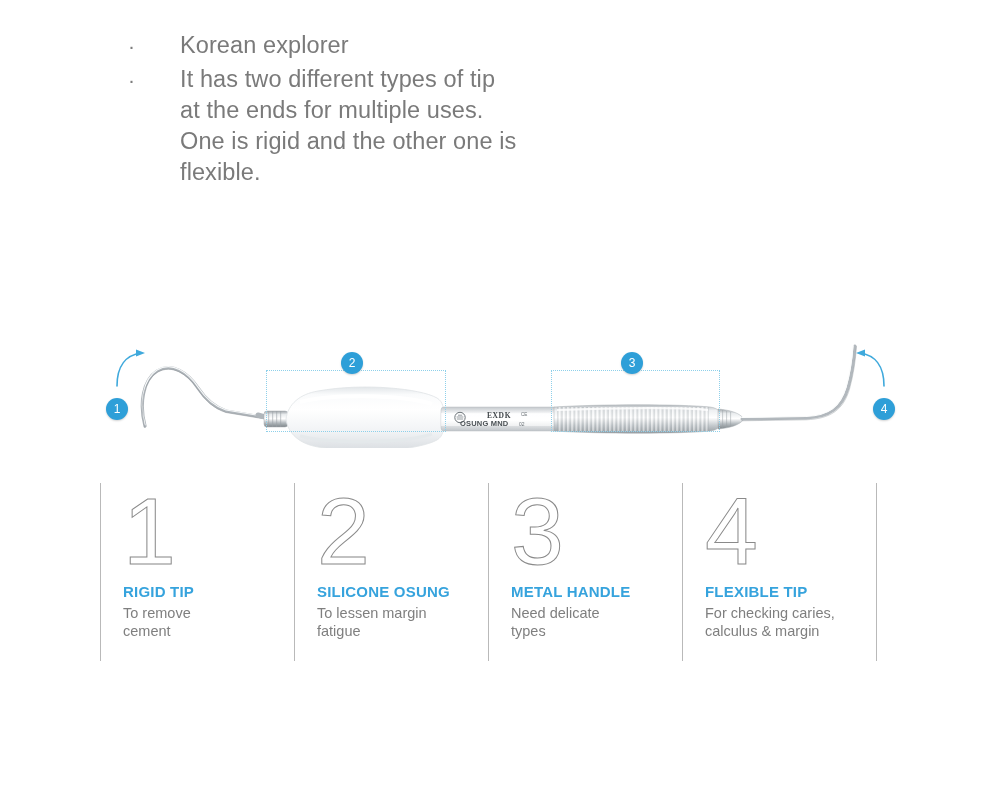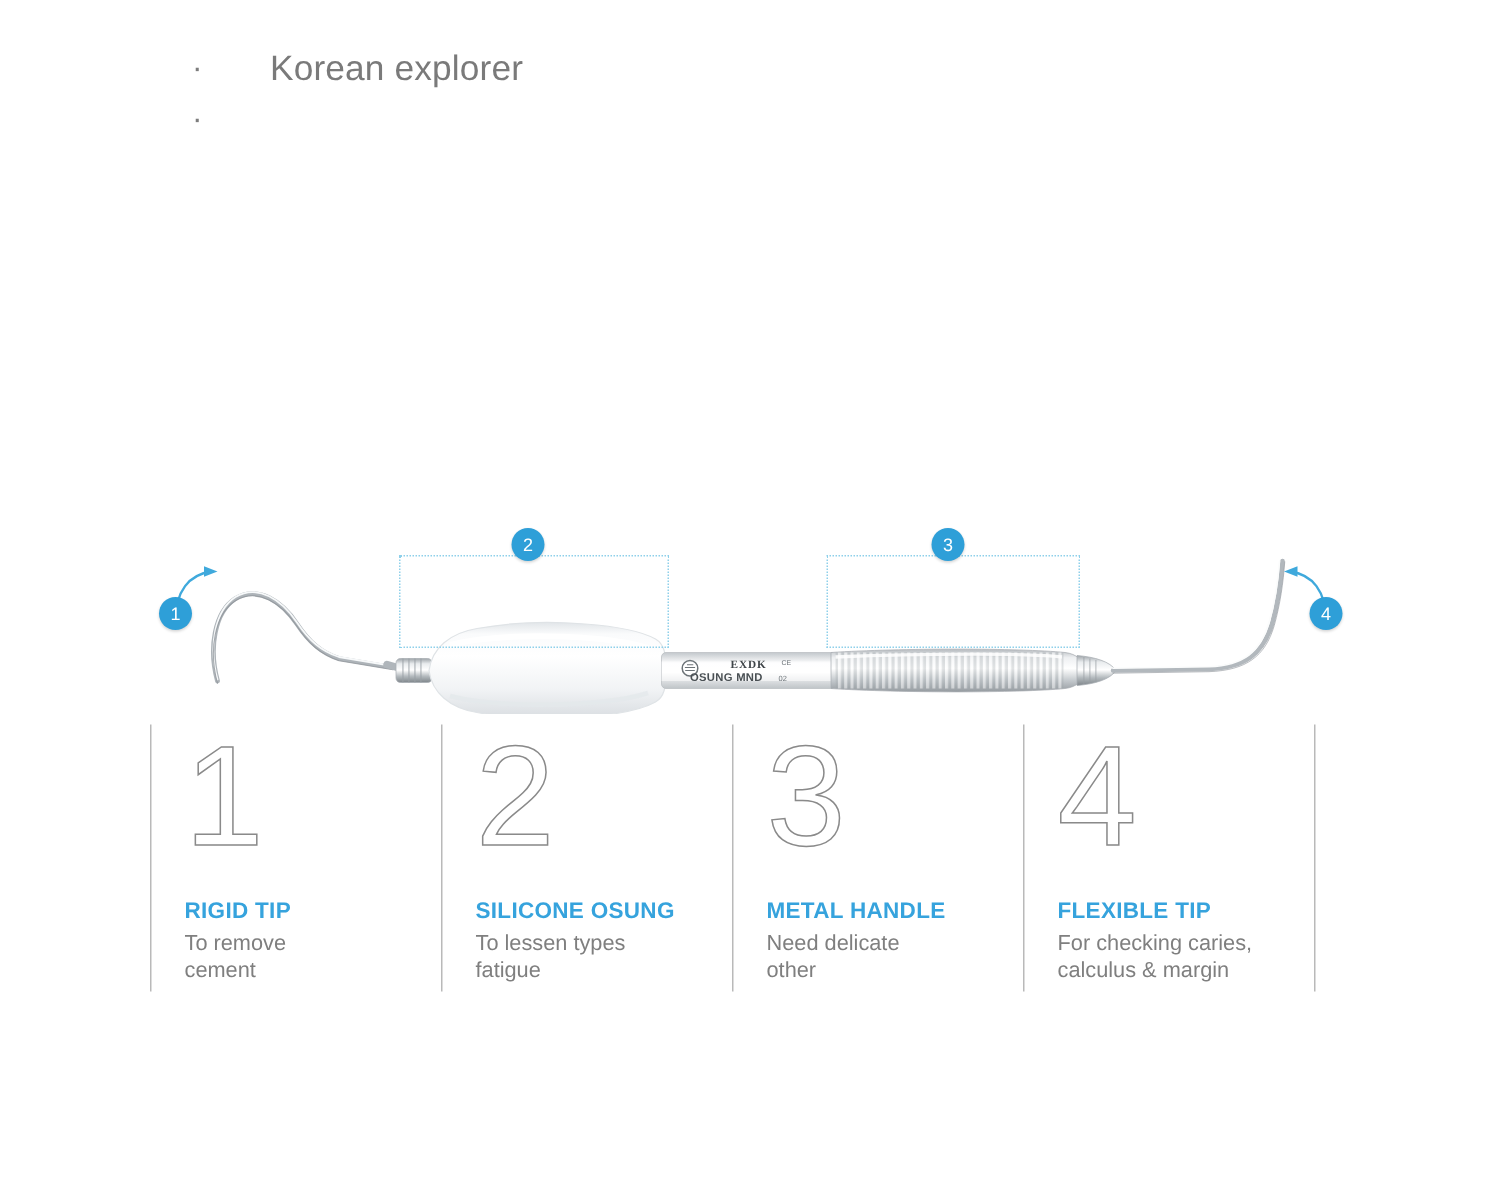--- a/index.html
+++ b/index.html
@@ -44,21 +44,21 @@
     font-weight: 400;
     letter-spacing: 0.1px;
     white-space: pre-line;
     margin-left: 39px;
   }
 
   
   .illustration {
     position: absolute;
     left: 0;
-    top: 346px;
+    top: 318px;
     width: 1000px;
     height: 130px;
   }
   .illustration svg { display: block; }
 
   
   .badge {
     position: absolute;
     width: 22px;
     height: 22px;
@@ -115,40 +115,44 @@
     letter-spacing: 0px;
     margin: 0;
     height: 100px;
     user-select: none;
   }
   .legend-title {
     color: #36a3dd;
     font-size: 15px;
     font-weight: bold;
     letter-spacing: 0.2px;
-    margin-top: 16px;
+    margin-top: 0px;
     margin-bottom: 4px;
   }
   .legend-desc {
     color: #7f7f7f;
     font-size: 14.5px;
     line-height: 18px;
     white-space: pre-line;
   }
 </style>
 </head>
 <body>
 
 <div class="bullets">
   <div class="bullet-row">
     <span class="bullet-dot">·</span>
     <span class="bullet-text">Korean explorer</span>
   </div>
   <div class="bullet-row">
     <span class="bullet-dot">·</span>
+    <span class="bullet-text">It has two different types of tip
+at the ends for multiple uses.
+One is rigid and the other one is
+flexible.</span>
   </div>
 </div>
 
 <div class="illustration">
   <svg width="1000" height="130" viewBox="0 0 1000 130" xmlns="http://www.w3.org/2000/svg">
     <defs>
       <linearGradient id="steelV" x1="0" y1="0" x2="0" y2="1">
         <stop offset="0%" stop-color="#c9cdd1"></stop>
         <stop offset="18%" stop-color="#f4f6f7"></stop>
         <stop offset="40%" stop-color="#ffffff"></stop>
@@ -282,29 +286,29 @@
   <div class="legend-col">
     <div class="big-num">1</div>
     <div class="legend-title">RIGID TIP</div>
     <div class="legend-desc">To remove
 cement</div>
   </div>
 
   <div class="legend-col">
     <div class="big-num">2</div>
     <div class="legend-title">SILICONE OSUNG</div>
-    <div class="legend-desc">To lessen types
+    <div class="legend-desc">To lessen margin
 fatigue</div>
   </div>
 
   <div class="legend-col">
     <div class="big-num">3</div>
     <div class="legend-title">METAL HANDLE</div>
     <div class="legend-desc">Need delicate
-other</div>
+types</div>
   </div>
 
   <div class="legend-col">
     <div class="big-num">4</div>
     <div class="legend-title">FLEXIBLE TIP</div>
     <div class="legend-desc">For checking caries,
 calculus &amp; margin</div>
   </div>
 
   <div class="legend-end"></div>

